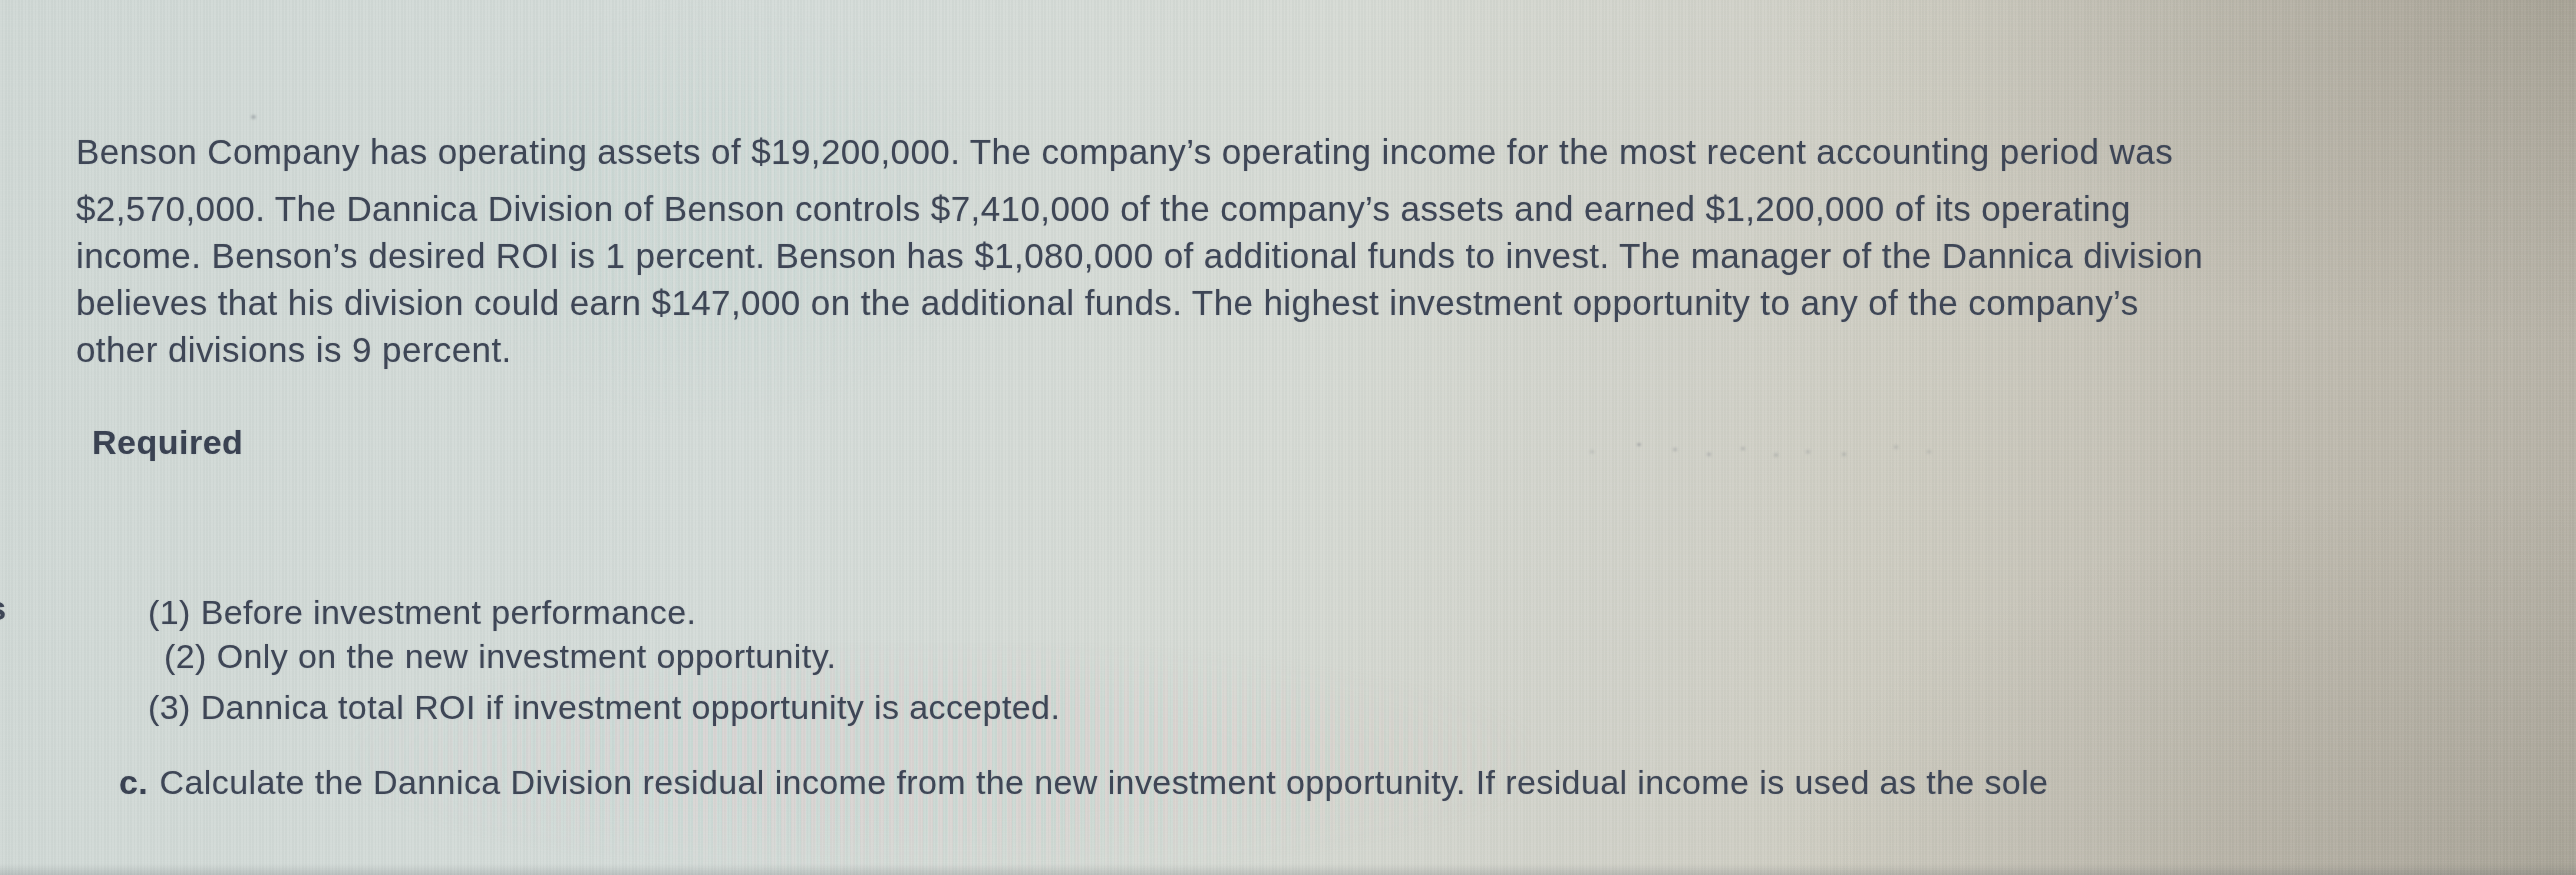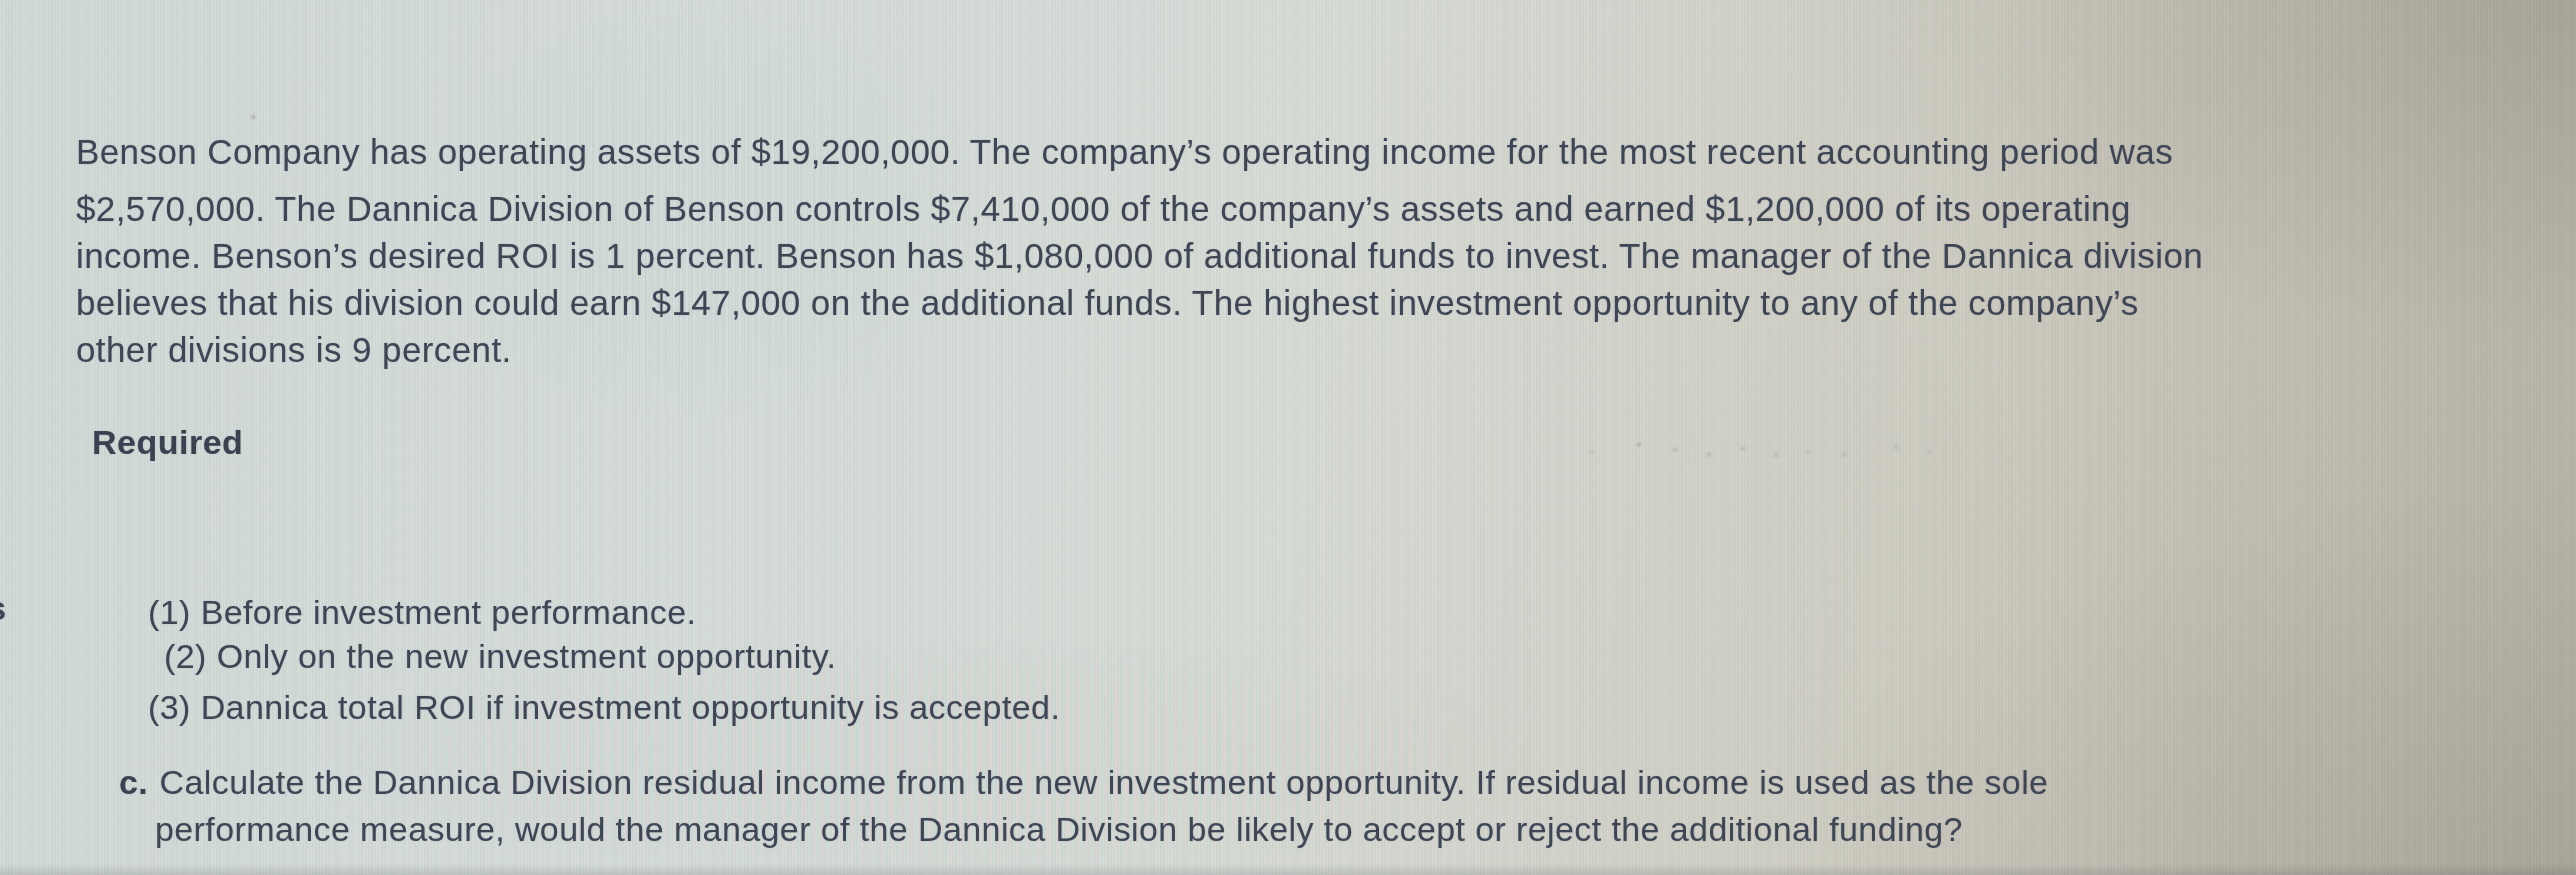--- a/index.html
+++ b/index.html
@@ -121,16 +121,15 @@
   <div class="line body-size" style="left:164px; top:639px;">
     <span>(2)</span>&nbsp;<span>Only on the new investment opportunity.</span>
   </div>
   <div class="line body-size" style="left:148px; top:644px;margin-top:46px;">
     <span>(3)</span>&nbsp;<span>Dannica total ROI if investment opportunity is accepted.</span>
   </div>
 
   <div class="line body-size" style="left:119px; top:765px;text-align:right;">
     <span class="lbl">c.</span><span>Calculate the Dannica Division residual income from the new investment opportunity. If residual income is used as the sole</span>
   </div>
-  <div class="line body-size" style="left:155px; top:812px;">performance measure, would the manager of the Dannica Division be likely to accept or reject the additional funding?</div>
 
 </div>
 
 
 </body></html>

